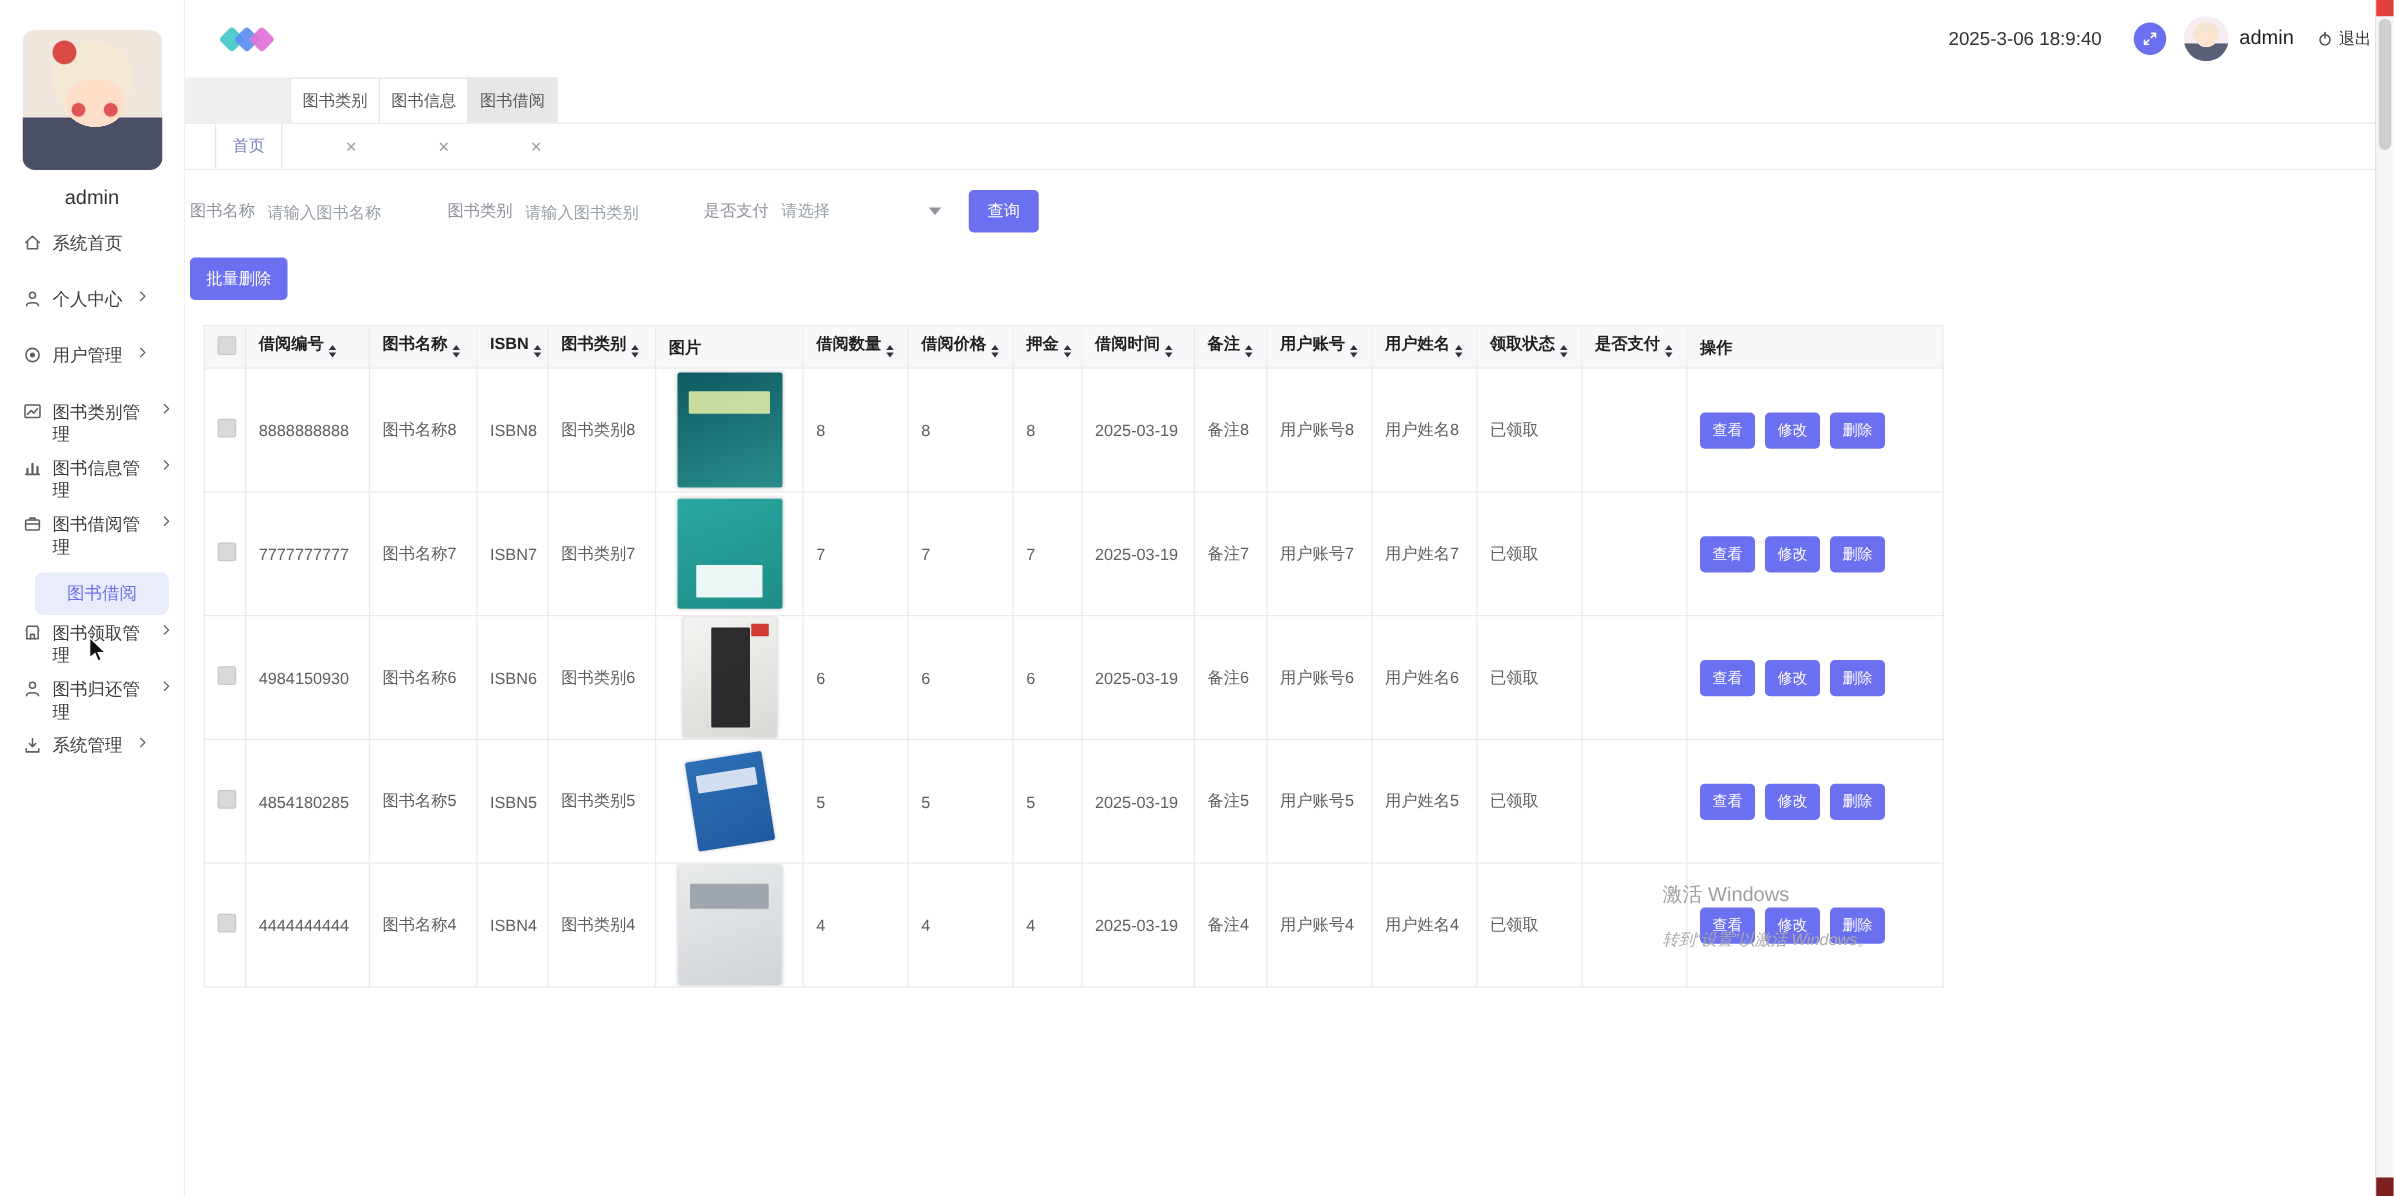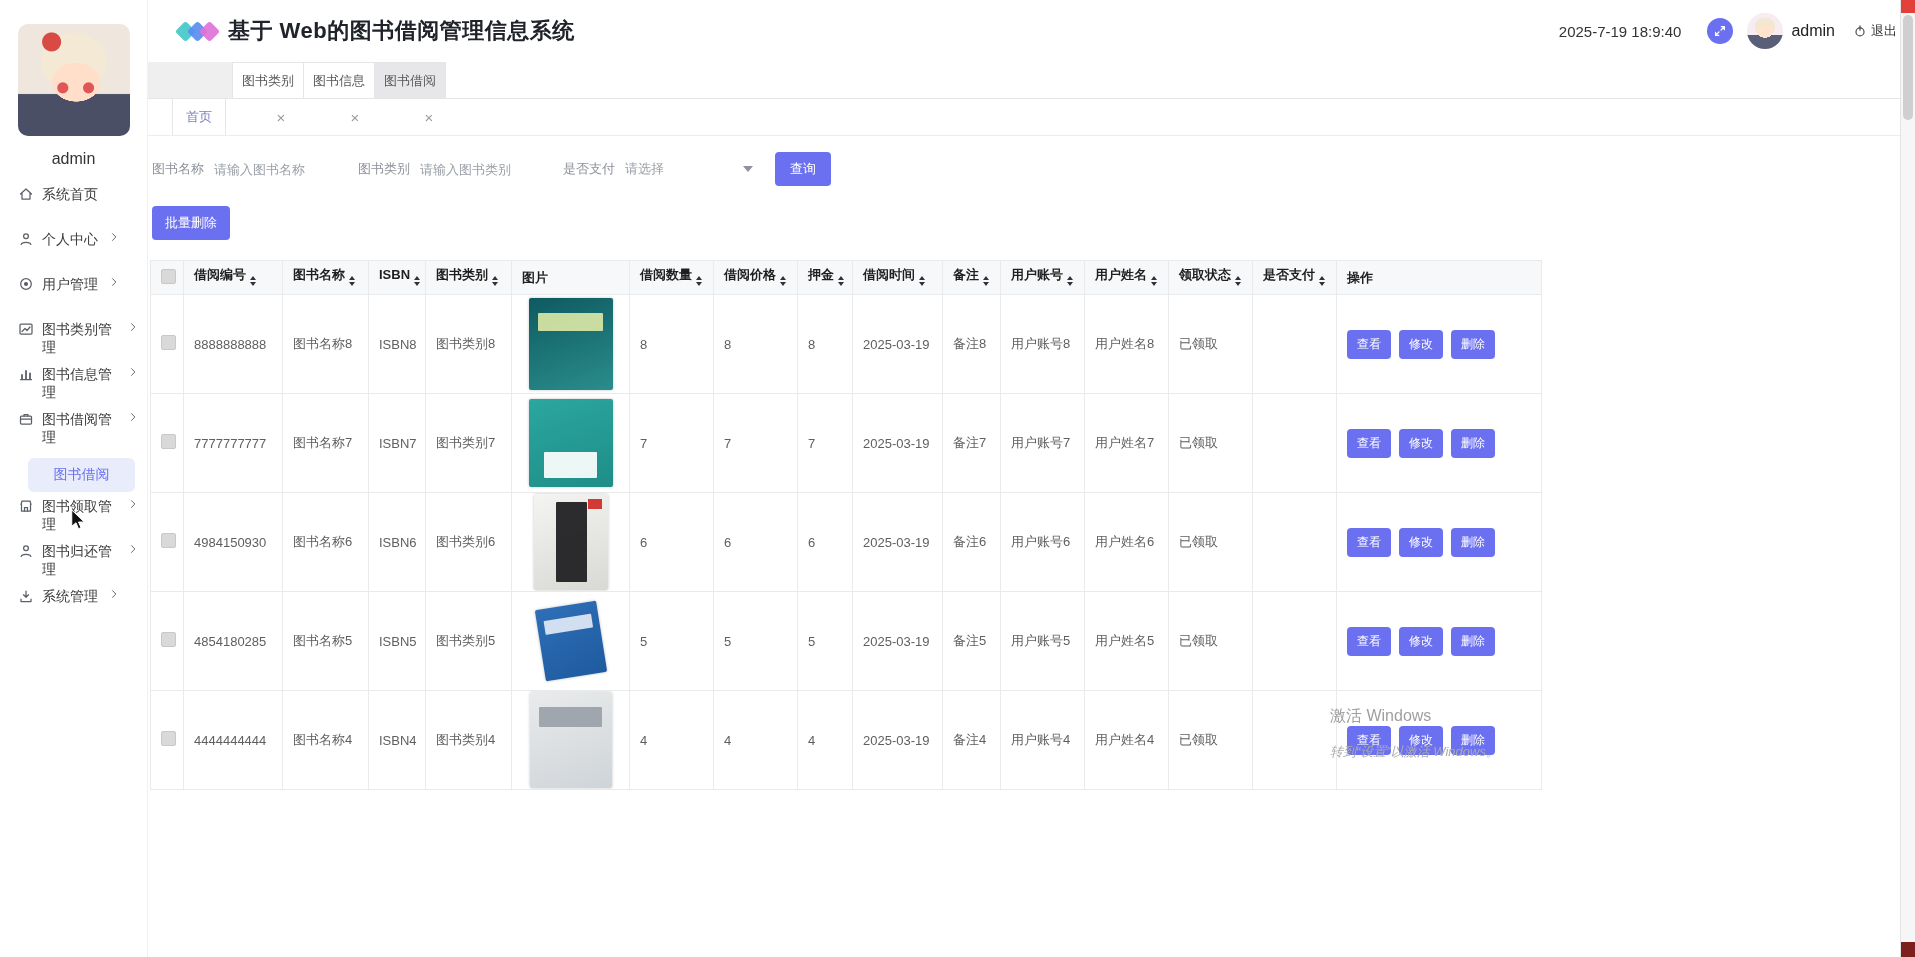--- a/index.html
+++ b/index.html
@@ -64,21 +64,21 @@
   .f-label { font-size:13px; color:#8d929b; margin-right:10px; white-space:nowrap; }
   .f-input { width:130px; border:none; outline:none; font-size:13px; color:#333; background:transparent; }
   .f-input::placeholder { color:#9aa0a8; }
   .f-select { width:128px; display:flex; align-items:center; justify-content:space-between; font-size:13px; color:#9aa0a8; cursor:pointer; }
   .caret-down { width:0; height:0; border:5px solid transparent; border-top:6px solid #8d929b; margin-top:5px; }
   .btn { background:#6b70f0; color:#fff; border:none; border-radius:4px; font-size:13px; cursor:pointer; }
   .btn-search { padding:8px 15px; margin-left:22px; }
   .btn-batch { padding:8px 13px; margin:16px 0 0 4px; align-self:flex-start; }
 
   
-  .grid-wrap { margin:20px 0 0 2px; }
+  .grid-wrap { margin:20px 0 0 15px; }
   table.grid { border-collapse:collapse; table-layout:fixed; width:1391px; }
   .grid th, .grid td { border:1px solid #e9eaec; padding:0 10px; overflow:hidden; white-space:nowrap; text-align:left; }
   .grid thead th { background:#f7f8fa; font-size:13px; font-weight:bold; color:#1f1f1f; height:34px; }
   .grid tbody td { font-size:13px; color:#5f5f5f; height:99px; }
   .cb { display:inline-block; width:15px; height:15px; background:#d9d9d9; border:1px solid #c8c8c8; border-radius:2px; cursor:pointer; }
   .sort { display:inline-flex; flex-direction:column; margin-left:4px; vertical-align:-1px; }
   .sort i { width:0; height:0; border:3.5px solid transparent; display:block; }
   .sort .up { border-bottom:4px solid #30313a; margin-bottom:2px; }
   .sort .dn { border-top:4px solid #30313a; }
   .btn-sm { background:#6b70f0; color:#fff; border:none; border-radius:4px; font-size:12px; padding:6px 10px; margin-right:8px; cursor:pointer; }
@@ -238,23 +238,22 @@
   </div>
 
   <div class="main">
 
     <div class="header">
       <span class="logo">
           <i style="background: rgb(69, 200, 200);"></i>
           <i style="background: rgb(90, 141, 240);"></i>
           <i style="background: rgb(223, 114, 216);"></i>
         </span>
-      <span class="app-title">基于 Web的图书借阅管理信息系统</span>
       <span class="hdr-spacer"></span>
-      <span class="hdr-datetime">2025-7-19 18:9:40</span>
+      <span class="hdr-datetime">2025-3-06 18:9:40</span>
       <span class="fs-btn">
         <svg viewBox="0 0 16 16" fill="none" stroke="#ffffff" stroke-width="1.5" stroke-linecap="round" stroke-linejoin="round">
             <path d="M9.5 3H13v3.5M13 3 9.2 6.8M6.5 13H3V9.5M3 13l3.8-3.8"></path>
           </svg>
       </span>
       <span class="hdr-avatar"></span>
       <span class="hdr-user">admin</span>
       <span class="logout">
         <svg viewBox="0 0 16 16" fill="none" stroke="#444444" stroke-width="1.3" stroke-linecap="round">
             <circle cx="8" cy="9" r="4.6"></circle>

